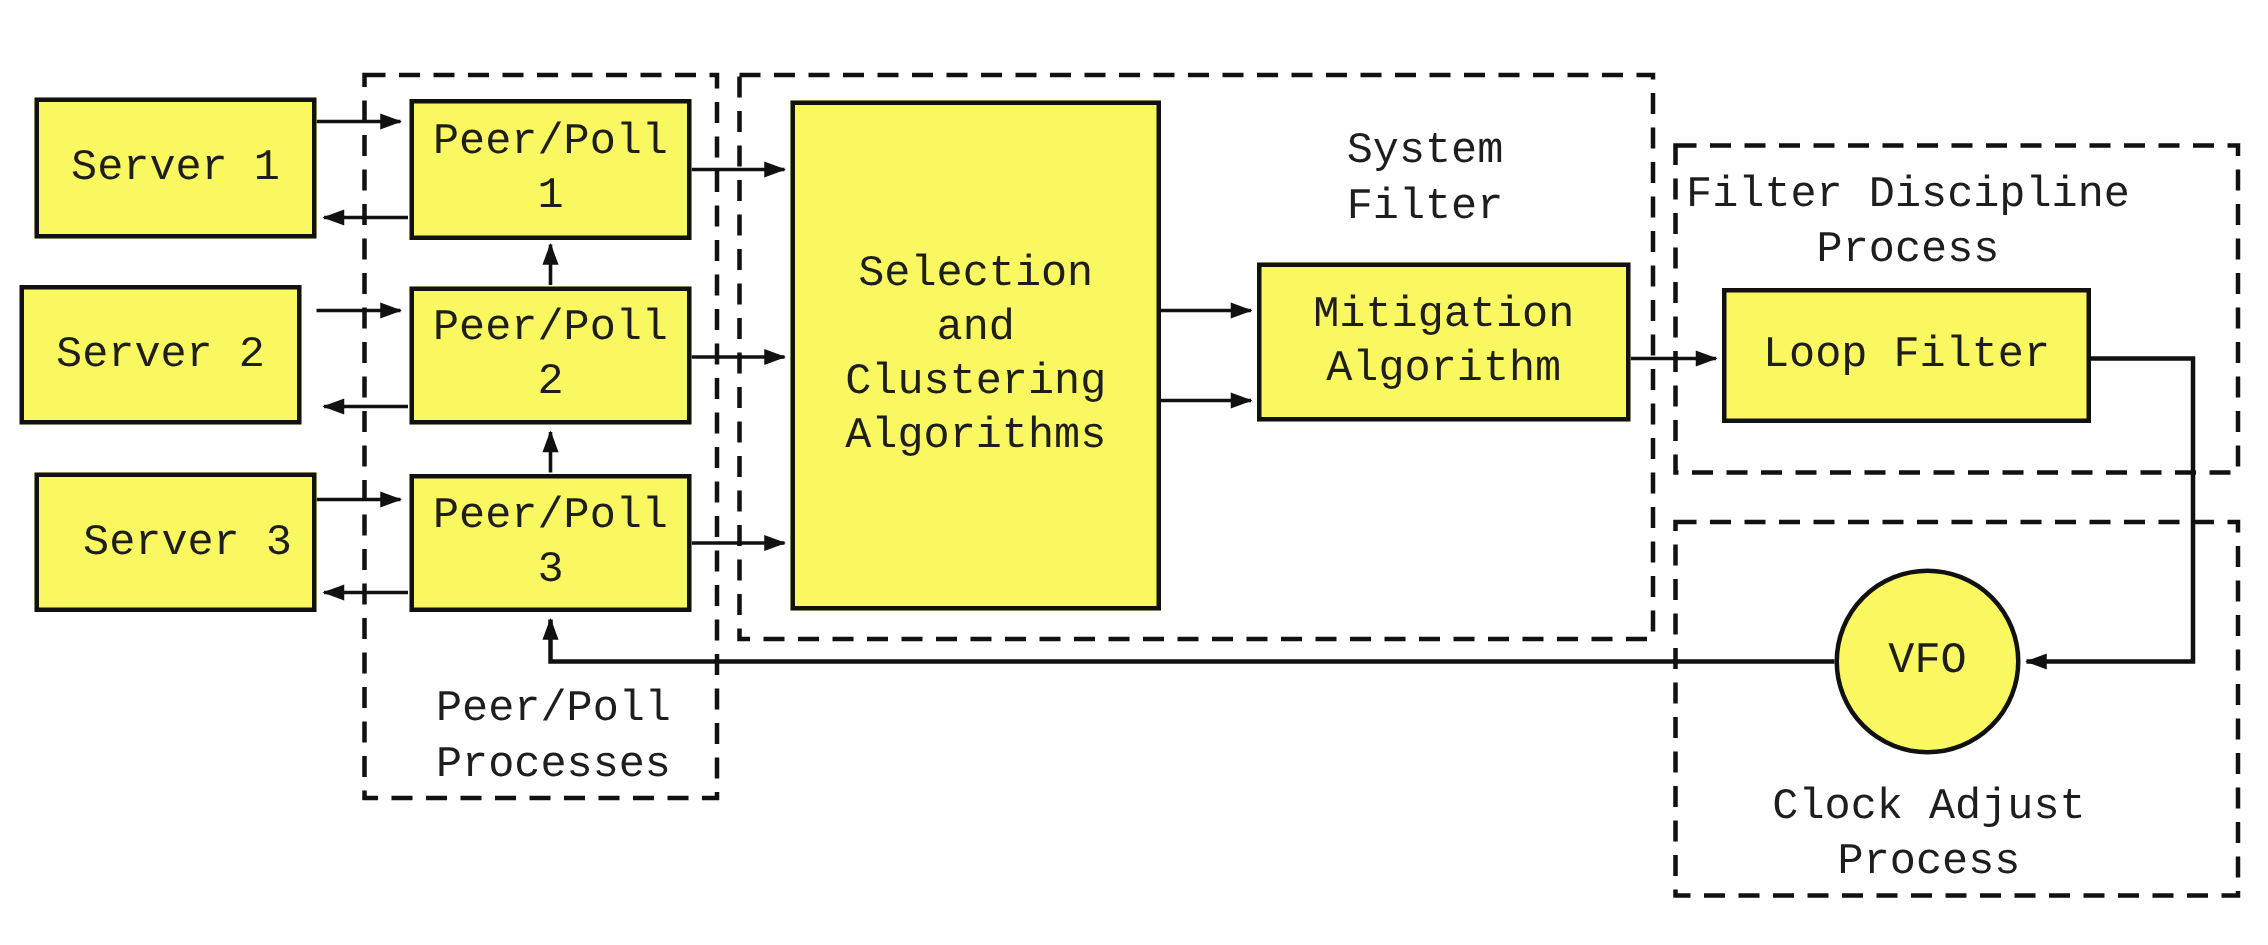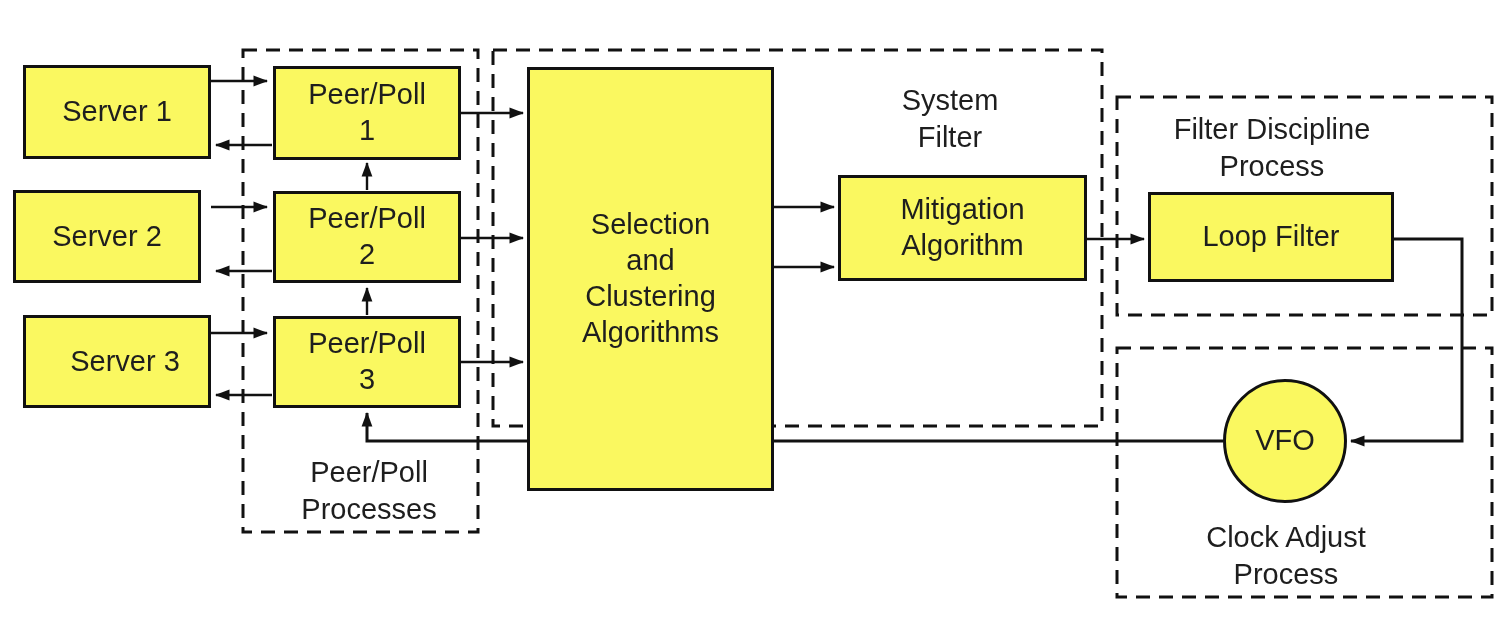--- a/index.html
+++ b/index.html
@@ -1,19 +1,19 @@
 <!DOCTYPE html>
 <html><head>
 <meta charset="utf-8">
 <style>
   html, body { margin:0; padding:0; background:#ffffff; }
   .canvas {
     position:relative; width:1512px; height:630px;
     background:var(--bg, #ffffff);
-    font-family:Liberation Sans, sans-serif;
+    font-family:Liberation Mono, monospace;
     color:var(--text, #1e1e1e);
     overflow:hidden;
   }
   .layer { position:absolute; left:0; top:0; width:1512px; height:630px; }
   svg.layer { pointer-events:none; }
   .node {
     position:absolute; box-sizing:border-box;
     background:var(--node-fill, #FAF860);
     border:3px solid var(--node-border, #111111);
     display:flex; align-items:center; justify-content:center;
@@ -75,21 +75,21 @@
   <div class="node" style="left:13px;  top:190px; width:188px; height:93px;">Server 2</div>
   <div class="node" style="left:23px;  top:315px; width:188px; height:93px;padding-left:16px;">Server 3</div>
 
   <div class="node" style="left:273px; top:66px;  width:188px; height:94px;">Peer/Poll
 1</div>
   <div class="node" style="left:273px; top:191px; width:188px; height:92px;">Peer/Poll
 2</div>
   <div class="node" style="left:273px; top:316px; width:188px; height:92px;">Peer/Poll
 3</div>
 
-  <div class="node" style="left:527px; top:67px; width:247px; height:424px;">Selection
+  <div class="node" style="left:527px; top:67px; width:247px; height:340px;">Selection
 and
 Clustering
 Algorithms</div>
 
   <div class="node" style="left:838px; top:175px; width:249px; height:106px;">Mitigation
 Algorithm</div>
 
   <div class="node" style="left:1148px; top:192px; width:246px; height:90px;">Loop Filter</div>
 
   <div class="node circle" style="left:1223px; top:379px; width:124px; height:124px;">VFO</div>

